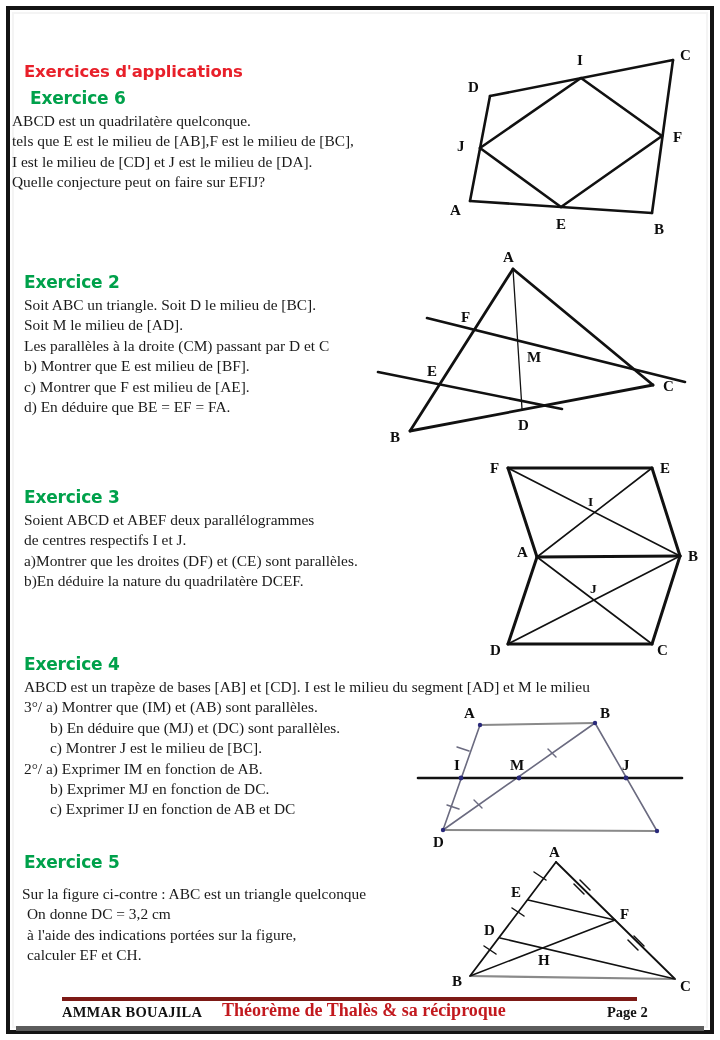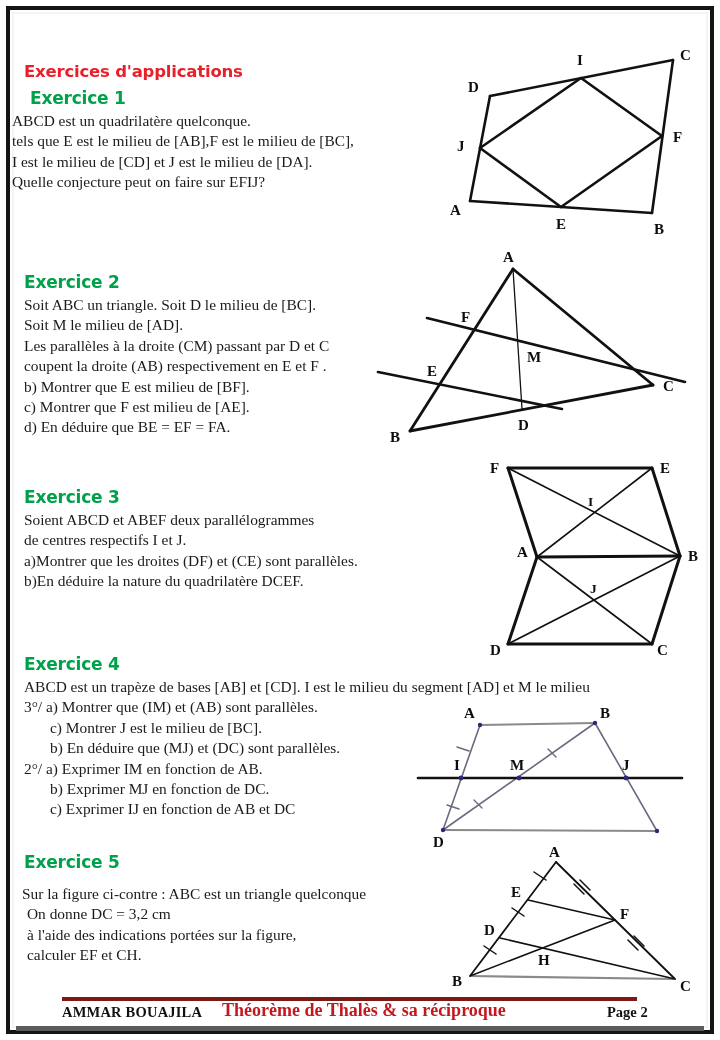--- a/index.html
+++ b/index.html
@@ -136,53 +136,52 @@
 
 <div class="page">
 
   <div class="frame-outer"></div>
   <div class="frame-inner"></div>
 
   <div class="content">
 
     <div class="h-main" style="left:24px; top:62px;">Exercices d'applications</div>
 
-    <div class="h-ex" style="left:30px; top:88px;">Exercice 1</div>
+    <div class="h-ex" style="left:30px; top:88px;">Exercice 6</div>
     <div class="txt" style="left:12px; top:111px;">
       <div>ABCD  est un quadrilatère quelconque.</div>
       <div>tels que  E est le milieu de [AB],F  est le milieu de [BC],</div>
       <div> I est le milieu de [CD]  et J est le milieu de [DA].</div>
       <div>Quelle conjecture peut on faire sur EFIJ?</div>
     </div>
 
     <div class="h-ex" style="left:24px; top:272px;">Exercice 2</div>
     <div class="txt" style="left:24px; top:295px;">
       <div>Soit ABC  un triangle. Soit D le milieu de [BC].</div>
       <div>Soit M le milieu de [AD].</div>
       <div>Les parallèles à la droite (CM) passant  par  D et C</div>
-      <div> coupent  la droite (AB) respectivement en E et F .</div>
       <div>b) Montrer que  E est milieu de [BF].</div>
       <div>c) Montrer que  F est milieu de [AE].</div>
       <div>d) En déduire que  BE = EF = FA.</div>
     </div>
 
     <div class="h-ex" style="left:24px; top:487px;">Exercice 3</div>
     <div class="txt" style="left:24px; top:510px;">
       <div>Soient ABCD  et ABEF  deux parallélogrammes</div>
       <div> de centres respectifs I et J.</div>
       <div>a)Montrer que les droites (DF)  et (CE)  sont parallèles.</div>
       <div>b)En déduire la nature du quadrilatère DCEF.</div>
     </div>
 
     <div class="h-ex" style="left:24px; top:654px;">Exercice 4</div>
     <div class="txt" style="left:24px; top:677px;">
       <div>ABCD  est un trapèze de bases [AB]  et [CD].  I est le milieu du segment [AD]  et M le milieu</div>
       <div>3°/ a)  Montrer que (IM) et (AB)  sont parallèles.</div>
+      <div class="ind2">b) En déduire  que (MJ) et (DC)  sont parallèles.</div>
       <div class="ind2">c) Montrer J est le milieu de [BC].</div>
-      <div class="ind2">b) En déduire  que (MJ) et (DC)  sont parallèles.</div>
       <div>2°/ a) Exprimer IM  en fonction de AB.</div>
       <div class="ind2">b) Exprimer MJ en fonction de DC.</div>
       <div class="ind2">c) Exprimer IJ en fonction de AB et DC</div>
     </div>
 
     <div class="h-ex" style="left:24px; top:852px;">Exercice 5</div>
     <div class="txt" style="left:22px; top:875px;margin-top:9px;">
       <div>Sur la figure ci-contre : ABC  est un triangle  quelconque</div>
       <div class="ind1"> On donne DC = 3,2 cm</div>
       <div class="ind1"> à l'aide des indications  portées  sur la figure,</div>

